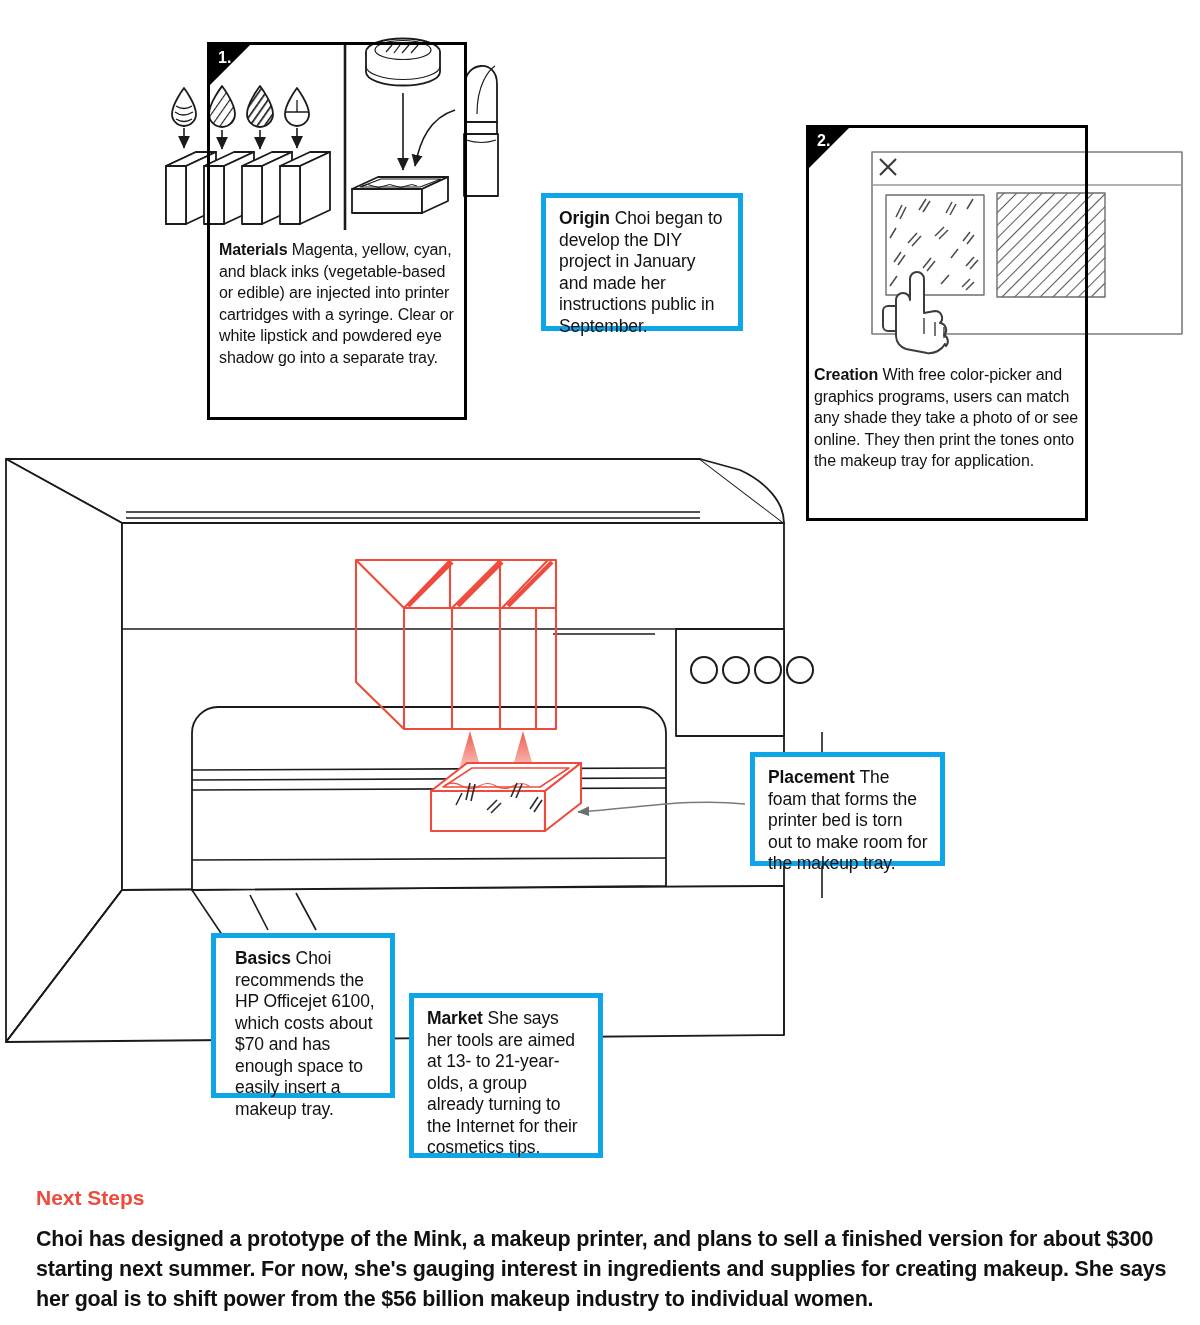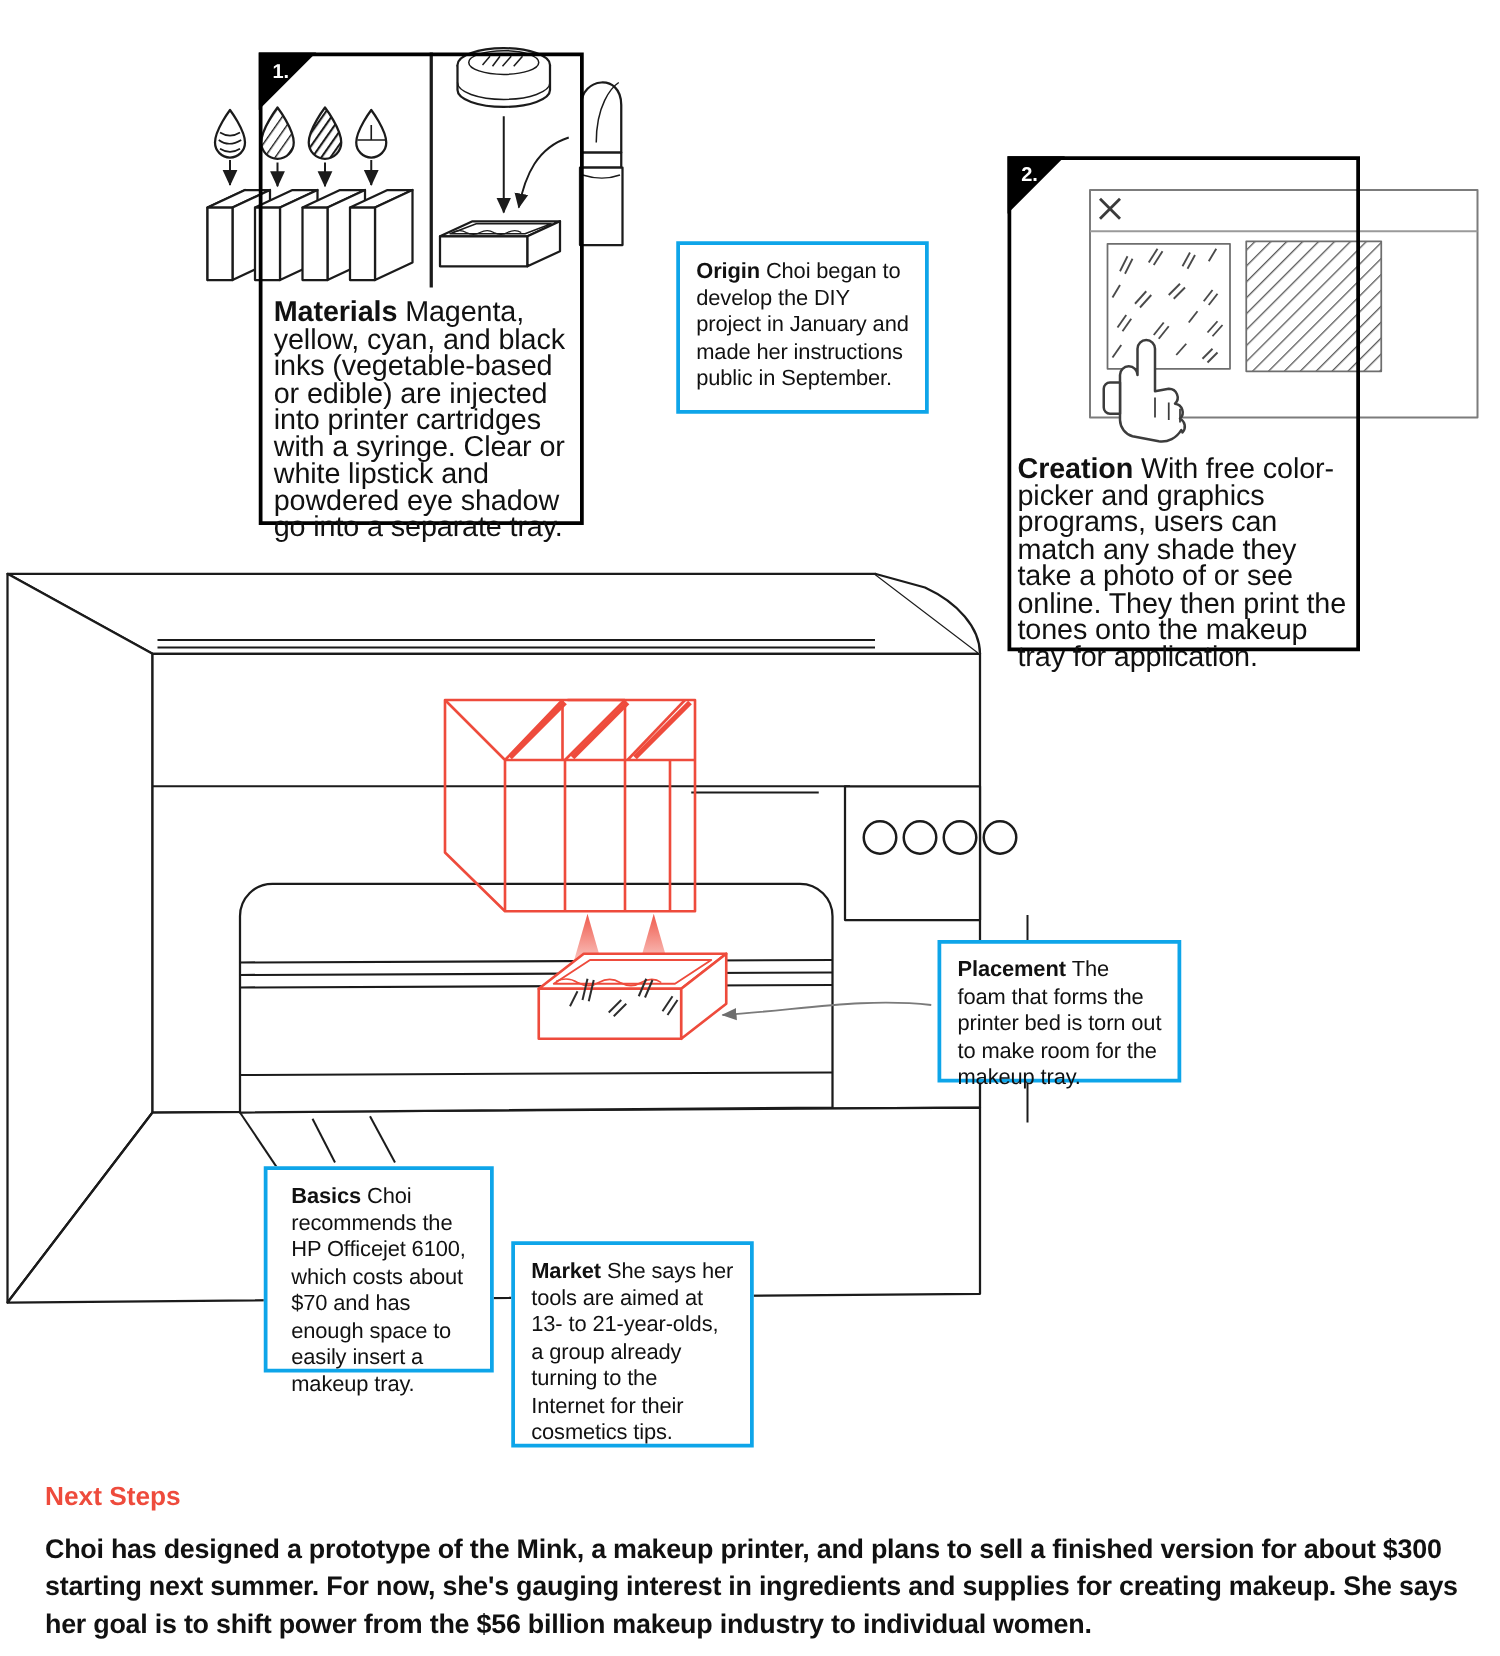--- a/index.html
+++ b/index.html
@@ -23,21 +23,21 @@
     left: 0;
     top: 0;
     width: 1200px;
     height: 1325px;
   }
   
   .callout {
     position: absolute;
     box-sizing: border-box;
     background: #ffffff;
-    border: 3px solid #0ea5e9;
+    border: 5px solid #0ea5e9;
     font-size: 17.5px;
     line-height: 21.5px;
     color: #111111;
     padding: 10px 12px 11px 13px;
     letter-spacing: -0.1px;
   }
   .callout b {
     font-weight: 700;
   }
   
@@ -61,21 +61,21 @@
     left: 8px;
     top: 5px;
     color: #ffffff;
     font-size: 16px;
     font-weight: 700;
     line-height: 16px;
   }
   .panel-text {
     position: absolute;
     box-sizing: border-box;
-    font-size: 23px;
+    font-size: 16px;
     line-height: 21.5px;
     letter-spacing: -0.1px;
   }
   
   #nextsteps {
     position: absolute;
     left: 36px;
     top: 1185px;
     width: 1140px;
   }

